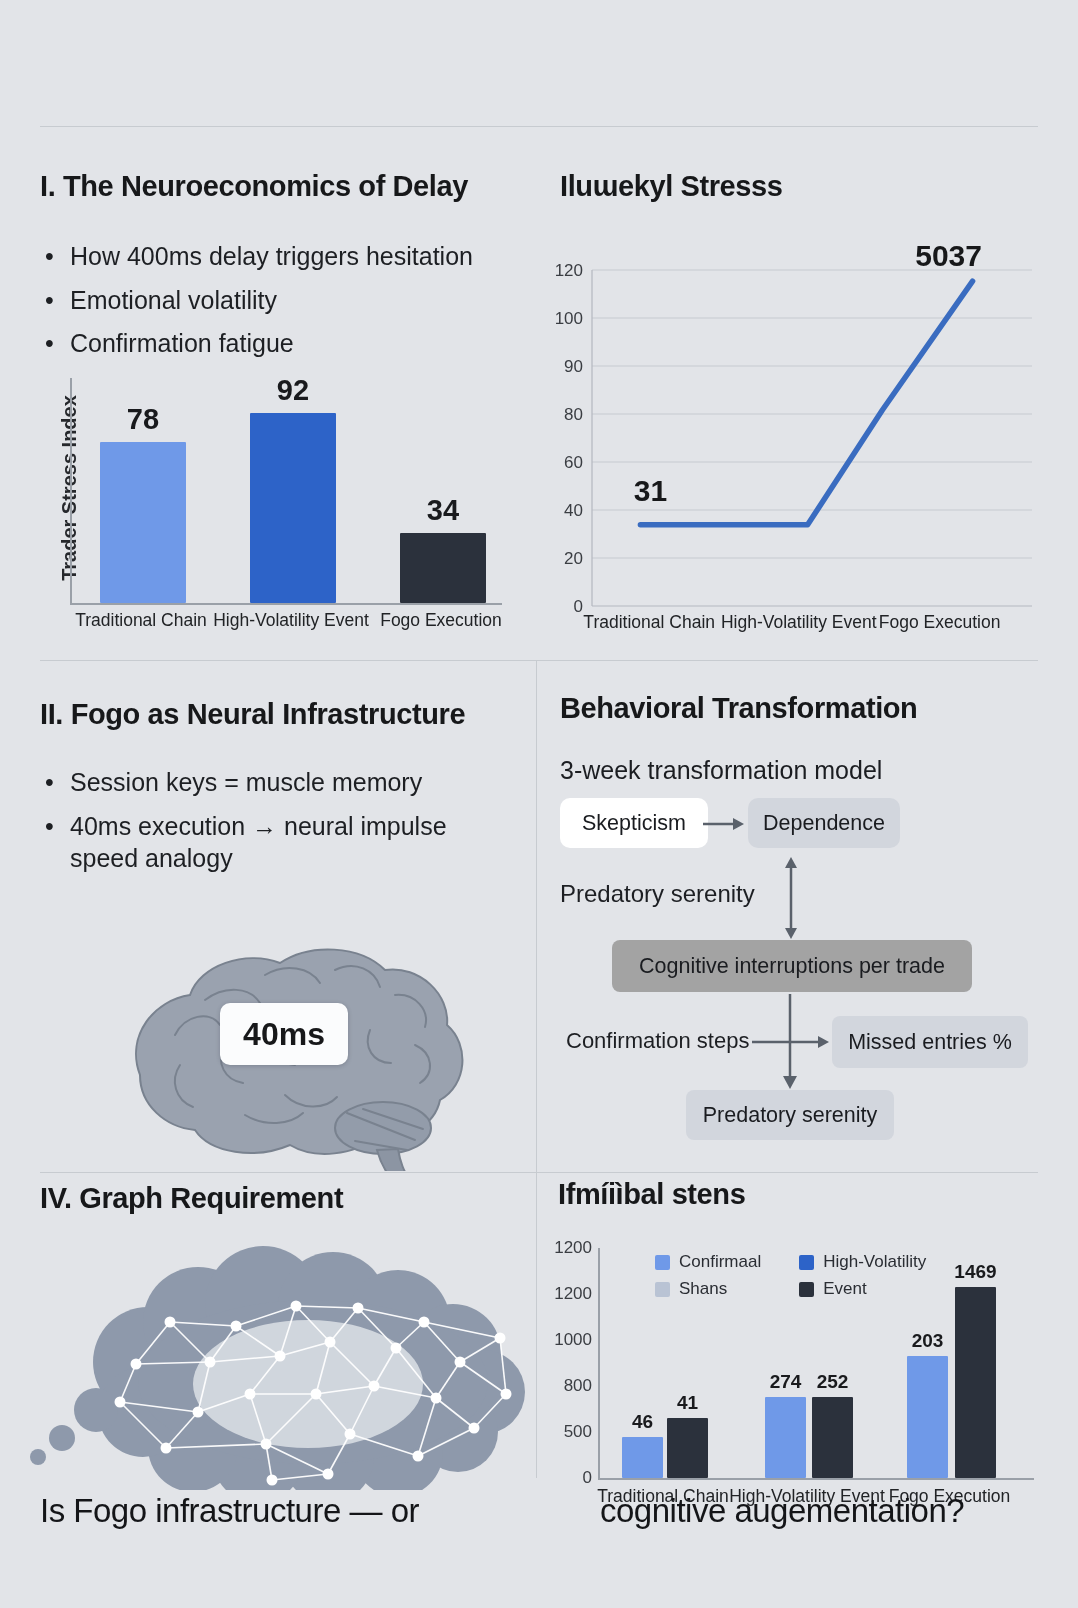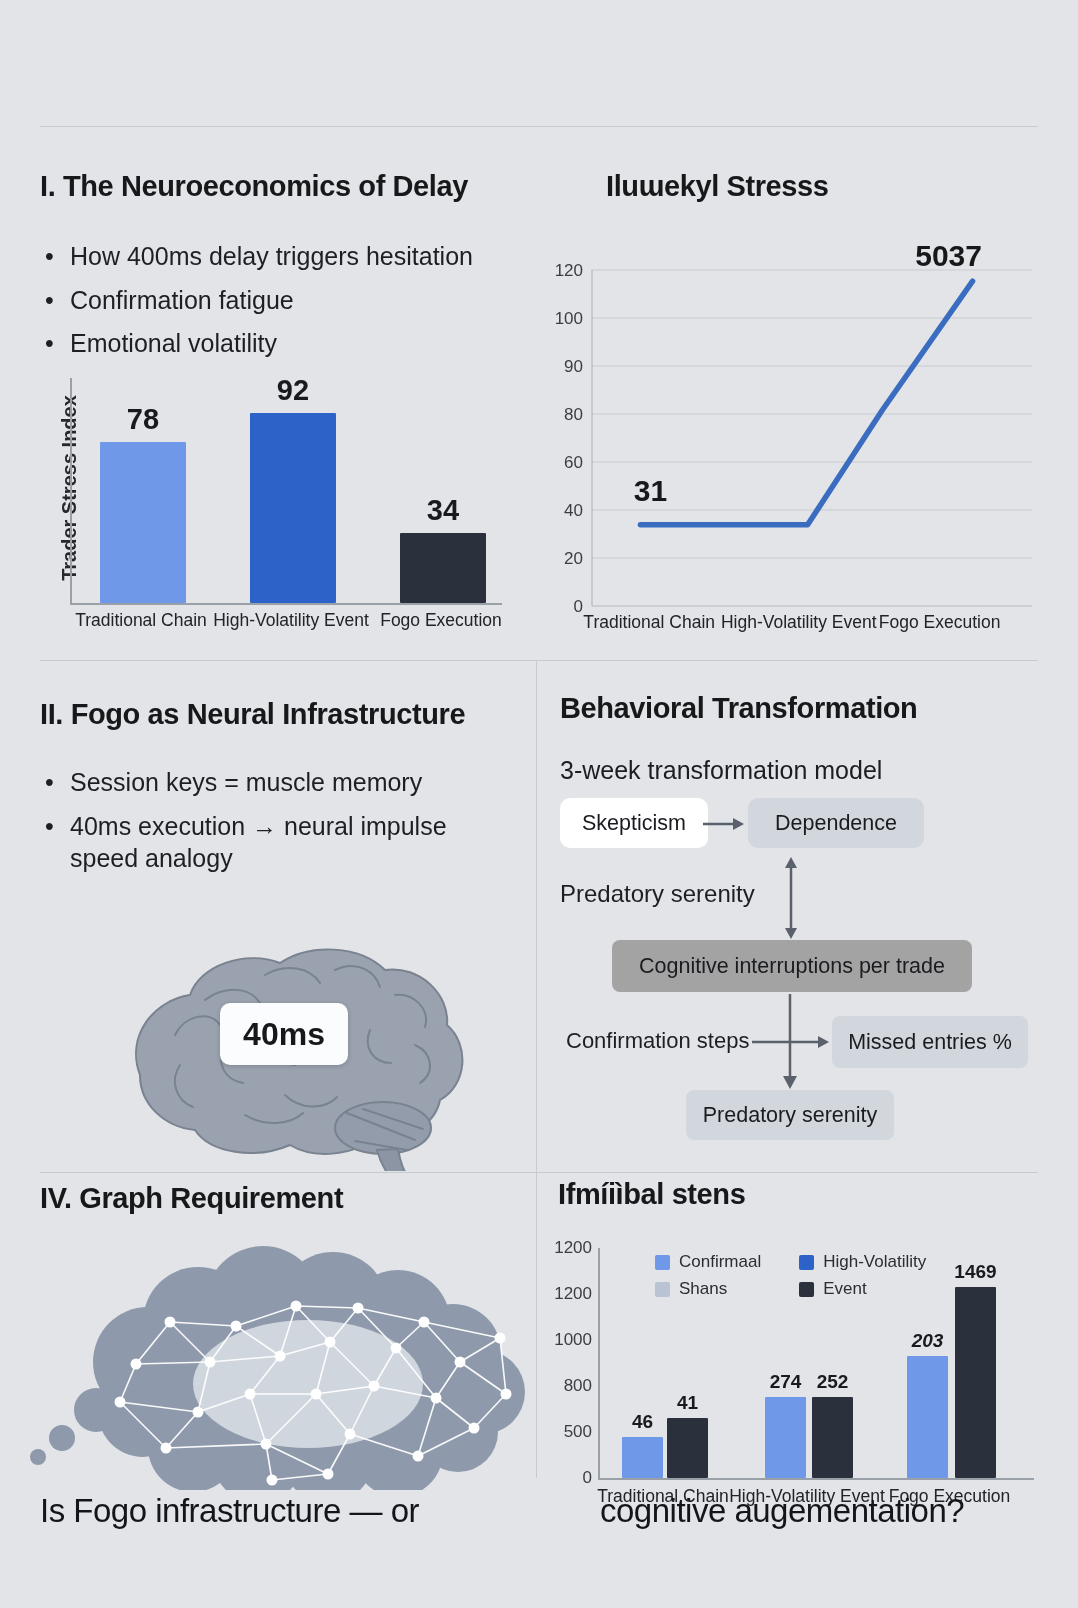--- a/index.html
+++ b/index.html
@@ -95,39 +95,39 @@
 <div class="page">
 
   <div class="rule" style="left:40px;top:126px;width:998px;"></div>
   <div class="rule" style="left:40px;top:660px;width:998px;"></div>
   <div class="rule" style="left:40px;top:1172px;width:998px;"></div>
   <div class="vrule" style="left:536px;top:660px;height:818px;"></div>
 
   <h2 class="sec" style="left:40px;top:170px;">I. The Neuroeconomics of Delay</h2>
   <ul class="bullets" style="left:40px;top:240px;width:500px;">
     <li>How 400ms delay triggers hesitation</li>
+    <li>Emotional volatility</li>
     <li>Confirmation fatigue</li>
-    <li>Emotional volatility</li>
   </ul>
   <div class="ylabel-rot">Trader Stress Index</div>
   <div class="plot" id="chart1-plot" style="left:70px;top:378px;width:430px;height:225px;">
       <div class="bar" style="left: 28px; width: 86px; height: 161px; background: rgb(111, 153, 232);"></div>
       <div class="bar-val" style="left: 71px; bottom: 167px;">78</div>
       <div class="bar" style="left: 178px; width: 86px; height: 190px; background: rgb(45, 99, 200);"></div>
       <div class="bar-val" style="left: 221px; bottom: 196px;">92</div>
       <div class="bar" style="left: 328px; width: 86px; height: 70px; background: rgb(43, 49, 60);"></div>
       <div class="bar-val" style="left: 371px; bottom: 76px;">34</div>
     </div>
   <div class="abs" id="chart1-xlabels" style="left:70px;top:610px;width:430px;height:26px;">
       <div class="xcat" style="left: 71px; top: 0px;">Traditional Chain</div>
       <div class="xcat" style="left: 221px; top: 0px;">High-Volatility Event</div>
       <div class="xcat" style="left: 371px; top: 0px;">Fogo Execution</div>
     </div>
 
-  <h2 class="sec" style="left:560px;top:170px;margin-left:46px;">Iluɯekyl Stresss</h2>
+  <h2 class="sec" style="left:560px;top:170px;">Iluɯekyl Stresss</h2>
   <svg id="chart2" class="abs" style="left:552px;top:240px;" width="488" height="392" viewBox="0 0 488 392">
       <line x1="40" x2="480" y1="30" y2="30" stroke="#c6cad0" stroke-width="1.2"></line>
       <text x="31" y="36" text-anchor="end" font-size="17" fill="#3a3d42">120</text>
       <line x1="40" x2="480" y1="78" y2="78" stroke="#c6cad0" stroke-width="1.2"></line>
       <text x="31" y="84" text-anchor="end" font-size="17" fill="#3a3d42">100</text>
       <line x1="40" x2="480" y1="126" y2="126" stroke="#c6cad0" stroke-width="1.2"></line>
       <text x="31" y="132" text-anchor="end" font-size="17" fill="#3a3d42">90</text>
       <line x1="40" x2="480" y1="174" y2="174" stroke="#c6cad0" stroke-width="1.2"></line>
       <text x="31" y="180" text-anchor="end" font-size="17" fill="#3a3d42">80</text>
       <line x1="40" x2="480" y1="222" y2="222" stroke="#c6cad0" stroke-width="1.2"></line>
@@ -177,21 +177,21 @@
   <div class="badge" style="left:220px;top:1003px;width:128px;height:62px;">40ms</div>
 
   <h2 class="sec" style="left:560px;top:692px;">Behavioral Transformation</h2>
   <div class="sub" style="left:560px;top:756px;">3-week transformation model</div>
 
   <div class="pill" style="left:560px;top:798px;width:148px;height:50px;background:#ffffff;">Skepticism</div>
   <svg class="abs" style="left:700px;top:811px;" width="46" height="26">
     <line x1="3" y1="13" x2="33" y2="13" stroke="#5a616b" stroke-width="2.5"></line>
     <polygon points="33,7 44,13 33,19" fill="#5a616b"></polygon>
   </svg>
-  <div class="pill" style="left:748px;top:798px;width:176px;height:50px;background:#d2d6dd;">Dependence</div>
+  <div class="pill" style="left:748px;top:798px;width:152px;height:50px;background:#d2d6dd;">Dependence</div>
 
   <svg class="abs" style="left:778px;top:856px;" width="26" height="84">
     <line x1="13" y1="10" x2="13" y2="74" stroke="#5a616b" stroke-width="2.5"></line>
     <polygon points="7,12 19,12 13,1" fill="#5a616b"></polygon>
     <polygon points="7,72 19,72 13,83" fill="#5a616b"></polygon>
   </svg>
   <div class="flow-label" style="left:560px;top:880px;">Predatory serenity</div>
 
   <div class="pill" style="left:612px;top:940px;width:360px;height:52px;background:#a3a3a3;border-radius:8px;">Cognitive interruptions per trade</div>
 
@@ -338,21 +338,21 @@
   <div class="plot" id="chart3-plot" style="left:598px;top:1248px;width:434px;height:230px;">
       <div class="bar" style="left: 22px; width: 41px; height: 41px; background: rgb(111, 153, 232);"></div>
       <div class="bar-val small" style="left: 42.5px; bottom: 45px;">46</div>
       <div class="bar" style="left: 67px; width: 41px; height: 60px; background: rgb(43, 49, 60);"></div>
       <div class="bar-val small" style="left: 87.5px; bottom: 64px;">41</div>
       <div class="bar" style="left: 165px; width: 41px; height: 81px; background: rgb(111, 153, 232);"></div>
       <div class="bar-val small" style="left: 185.5px; bottom: 85px;">274</div>
       <div class="bar" style="left: 212px; width: 41px; height: 81px; background: rgb(43, 49, 60);"></div>
       <div class="bar-val small" style="left: 232.5px; bottom: 85px;">252</div>
       <div class="bar" style="left: 307px; width: 41px; height: 122px; background: rgb(111, 153, 232);"></div>
-      <div class="bar-val small" style="left: 327.5px; bottom: 126px; font-style: italic;">203</div>
+      <div class="bar-val small" style="left: 327.5px; bottom: 126px;">203</div>
       <div class="bar" style="left: 355px; width: 41px; height: 191px; background: rgb(43, 49, 60);"></div>
       <div class="bar-val small" style="left: 375.5px; bottom: 195px;">1469</div>
     </div>
   <div class="abs" id="chart3-xlabels" style="left:598px;top:1486px;width:434px;height:26px;">
       <div class="xcat" style="left: 65px; top: 0px;">Traditional Chain</div>
       <div class="xcat" style="left: 209px; top: 0px;">High-Volatility Event</div>
       <div class="xcat" style="left: 351.5px; top: 0px;">Fogo Execution</div>
     </div>
 
   <div class="question" style="left:40px;top:1492px;">Is Fogo infrastructure — or</div>

